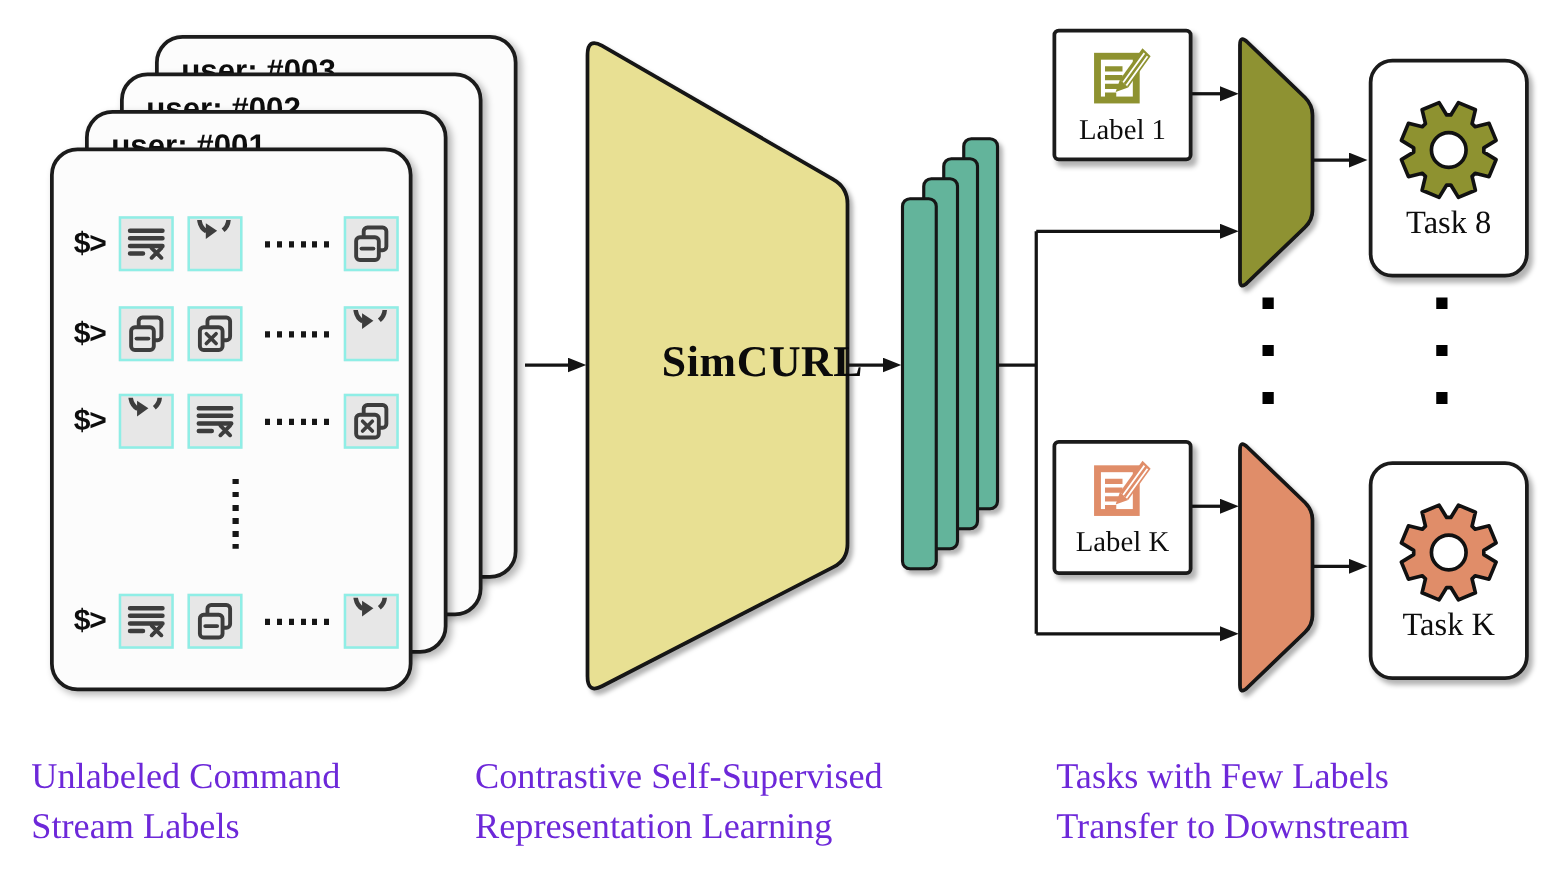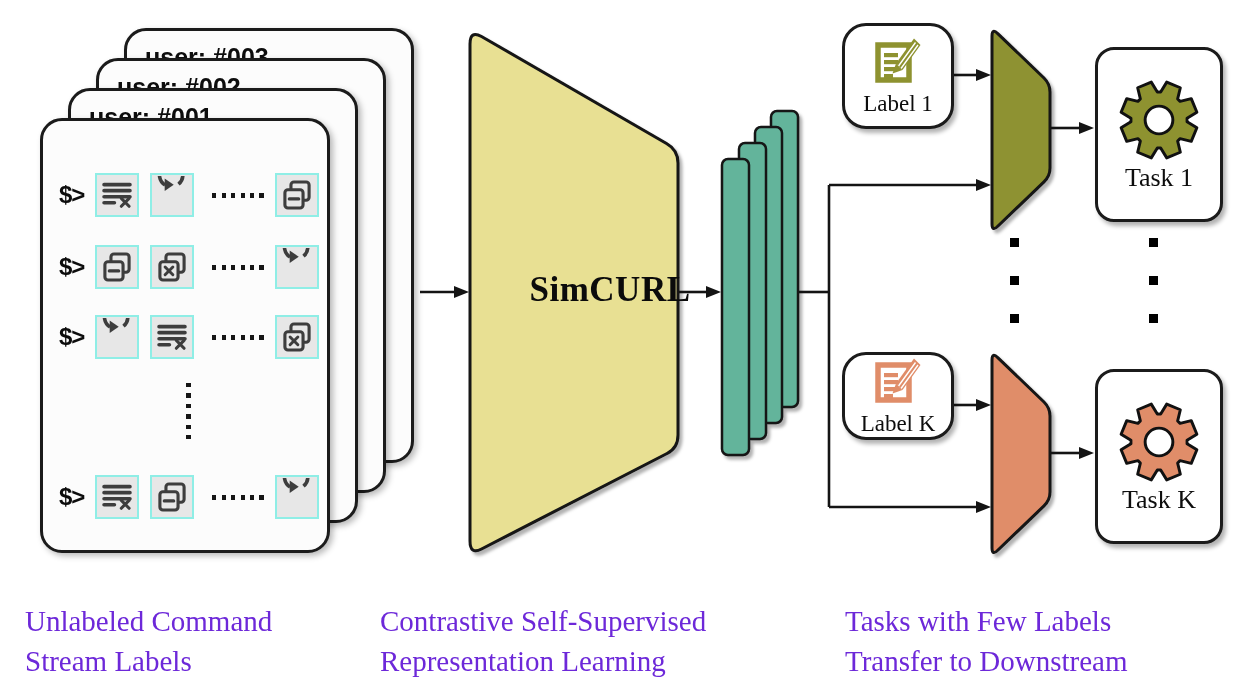--- a/index.html
+++ b/index.html
@@ -24,21 +24,21 @@
   .vdots-card{position:absolute;left:143px;top:262px;width:4.5px;height:56px;
               background:repeating-linear-gradient(180deg,#161616 0 4.5px,transparent 4.5px 10.5px);}
   
   .shape-layer{position:absolute;left:0;top:0;pointer-events:none;}
   .enc-label{position:absolute;left:470px;top:270px;width:208px;text-align:center;
              font-weight:bold;font-size:35px;letter-spacing:.5px;color:#0b0b0b;margin-left:36px;}
   
   .small-box{position:absolute;background:#fff;border:3px solid #1b1b1b;box-sizing:border-box;
              box-shadow:3px 4px 4px rgba(0,0,0,.3);display:flex;flex-direction:column;
              align-items:center;justify-content:center;gap:2px;}
-  .label-box{width:112px;height:106px;border-radius:24px;}
+  .label-box{width:112px;height:106px;border-radius:5px;}
   .task-box{width:128px;height:175px;border-radius:19px;}
   .box-label{font-size:23px;line-height:1.05;color:#0d0d0d;white-space:nowrap;}
   .task-box .box-label{font-size:26px;}
   .sqdots{position:absolute;width:9px;height:86px;
           background:repeating-linear-gradient(180deg,#000 0 9px,transparent 9px 38px);}
   
   .caption{position:absolute;top:601px;text-align:left;font-size:29px;line-height:1.38;color:#6d28d9;}
   .cap-left{left:25px;width:380px;}
   .cap-mid{left:380px;width:490px;}
   .cap-right{left:845px;width:390px;}
@@ -223,23 +223,23 @@
   <div class="small-box label-box" style="left:842px;top:23px;">
     <svg viewBox="0 0 54 54" width="54" height="54" color="#8e9230">
         <use href="#sym-note"></use>
       </svg>
     <div class="box-label">Label 1</div>
   </div>
   <div class="small-box task-box" style="left:1095px;top:47px;">
     <svg viewBox="0 0 100 100" width="84" height="84" color="#8e9230">
       <path fill="currentColor" fill-rule="evenodd" stroke="#111" stroke-width="3.5" stroke-linejoin="round" d="M52.0 16.6 L59.2 4.9 L75.4 11.6 L72.2 24.9 L75.1 27.8 L88.4 24.6 L95.1 40.8 L83.4 48.0 L83.4 52.0 L95.1 59.2 L88.4 75.4 L75.1 72.2 L72.2 75.1 L75.4 88.4 L59.2 95.1 L52.0 83.4 L48.0 83.4 L40.8 95.1 L24.6 88.4 L27.8 75.1 L24.9 72.2 L11.6 75.4 L4.9 59.2 L16.6 52.0 L16.6 48.0 L4.9 40.8 L11.6 24.6 L24.9 27.8 L27.8 24.9 L24.6 11.6 L40.8 4.9 L48.0 16.6 Z M66.5 50 A16.5 16.5 0 1 0 33.5 50 A16.5 16.5 0 1 0 66.5 50 Z"></path>
     </svg>
-    <div class="box-label">Task 1</div>
-  </div>
-  <div class="small-box label-box" style="left:842px;top:352px;height:88px;">
+    <div class="box-label">Task 8</div>
+  </div>
+  <div class="small-box label-box" style="left:842px;top:352px;height:108px;">
     <svg viewBox="0 0 54 54" width="54" height="54" color="#e08d69">
         <use href="#sym-note"></use>
       </svg>
     <div class="box-label">Label K</div>
   </div>
   <div class="small-box task-box" style="left:1095px;top:369px;">
     <svg viewBox="0 0 100 100" width="84" height="84" color="#e08d69">
       <path fill="currentColor" fill-rule="evenodd" stroke="#111" stroke-width="3.5" stroke-linejoin="round" d="M52.0 16.6 L59.2 4.9 L75.4 11.6 L72.2 24.9 L75.1 27.8 L88.4 24.6 L95.1 40.8 L83.4 48.0 L83.4 52.0 L95.1 59.2 L88.4 75.4 L75.1 72.2 L72.2 75.1 L75.4 88.4 L59.2 95.1 L52.0 83.4 L48.0 83.4 L40.8 95.1 L24.6 88.4 L27.8 75.1 L24.9 72.2 L11.6 75.4 L4.9 59.2 L16.6 52.0 L16.6 48.0 L4.9 40.8 L11.6 24.6 L24.9 27.8 L27.8 24.9 L24.6 11.6 L40.8 4.9 L48.0 16.6 Z M66.5 50 A16.5 16.5 0 1 0 33.5 50 A16.5 16.5 0 1 0 66.5 50 Z"></path>
     </svg>
     <div class="box-label">Task K</div>

